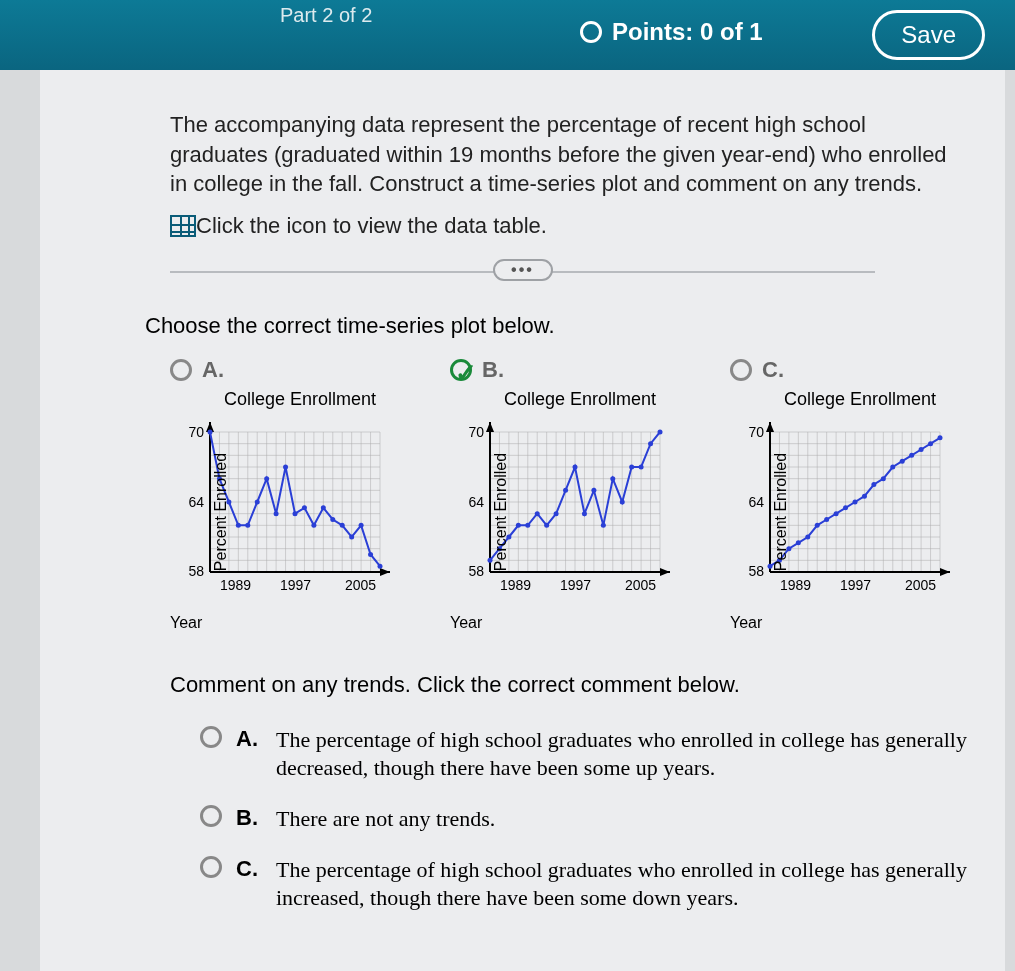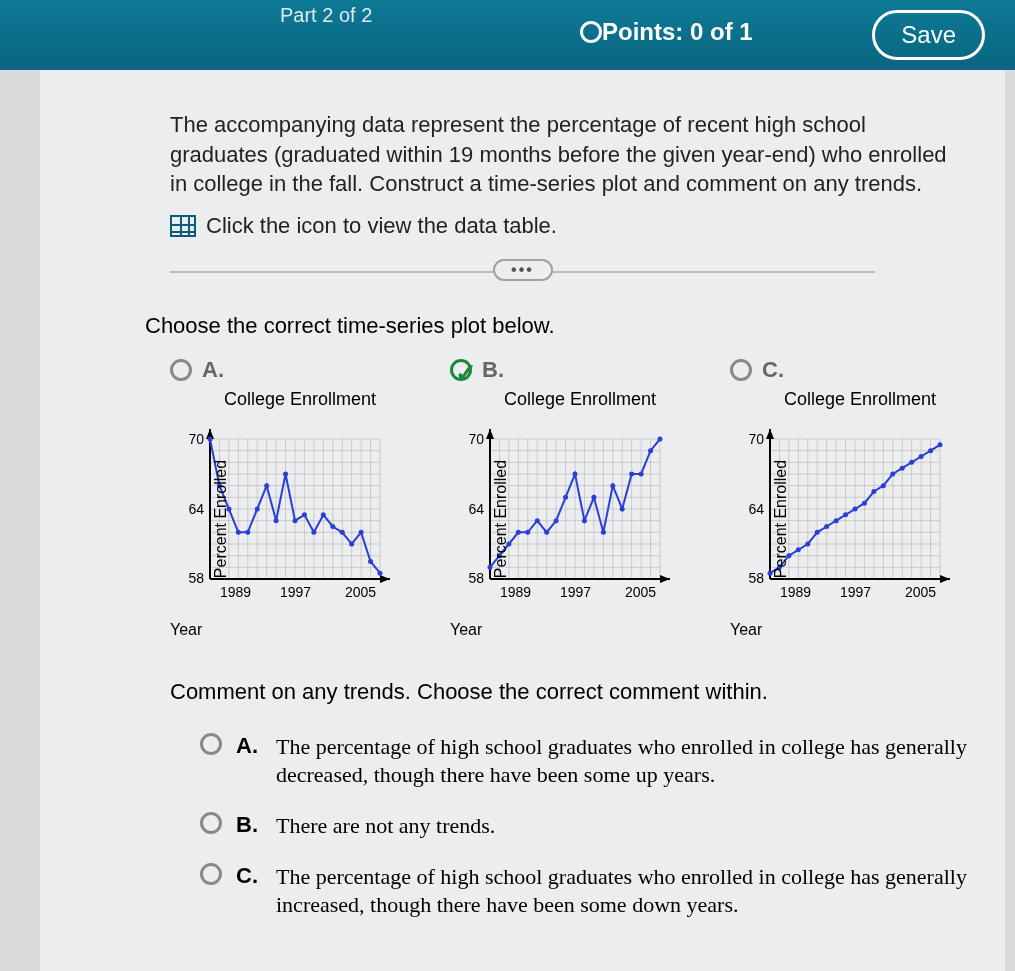--- a/index.html
+++ b/index.html
@@ -27,20 +27,21 @@
     top: 4px;
     color: #dceaee;
     font-size: 20px;
   }
   .points-wrap {
     position: absolute;
     left: 580px;
     top: 18px;
     display: flex;
     align-items: center;
+    gap: 10px;
   }
   .points-circle {
     width: 22px; height: 22px; border: 3px solid #fff; border-radius: 50%;
   }
   .points-text { font-size: 24px; font-weight: bold; color: #fff; }
   .save-btn {
     position: absolute;
     right: 30px;
     top: 10px;
     border: 3px solid #fff;
@@ -72,21 +73,20 @@
     margin-left: 100px;
     margin-top: 20px;
     font-size: 22px;
     line-height: 1.35;
     color: #222;
     max-width: 780px;
   }
   .data-link-row {
     display: flex;
     align-items: center;
-    gap: 10px;
     margin-top: 12px;
   }
   .data-icon {
     width: 26px; height: 22px;
     border: 2px solid #0a5c78;
     background:
       linear-gradient(#0a5c78,#0a5c78) 0 7px/100% 2px no-repeat,
       linear-gradient(#0a5c78,#0a5c78) 0 14px/100% 2px no-repeat,
       linear-gradient(#0a5c78,#0a5c78) 8px 0/2px 100% no-repeat,
       linear-gradient(#0a5c78,#0a5c78) 16px 0/2px 100% no-repeat;
@@ -150,21 +150,21 @@
     color: #1a8a3a;
     font-size: 26px;
     font-weight: bold;
   }
   .chart-box {
     width: 260px;
   }
   .chart-title {
     text-align: center;
     font-size: 18px;
-    margin-bottom: 9px;
+    margin-bottom: 2px;
   }
   .chart-svg-wrap {
     position: relative;
     height: 200px;
   }
   .ylabel {
     position: absolute;
     left: -8px;
     top: 50%;
     transform: translateY(-50%) rotate(-90deg);
@@ -482,21 +482,21 @@
                 <circle cx="210" cy="25.833333333333314" r="2.5" fill="#2a3fd6"></circle>
               </g>
           </svg>
         </div>
         <div class="xlabel">Year</div>
       </div>
     </div>
 
   </div>
 
-  <div class="q2">Comment on any trends. Choose the correct comment within.</div>
+  <div class="q2">Comment on any trends. Click the correct comment below.</div>
 
   <div class="answer-list">
     <div class="answer-row">
       <span class="radio"></span>
       <span class="answer-letter">A.</span>
       <span class="answer-text">The percentage of high school graduates who enrolled in college has generally decreased, though there have been some up years.</span>
     </div>
     <div class="answer-row">
       <span class="radio"></span>
       <span class="answer-letter">B.</span>

